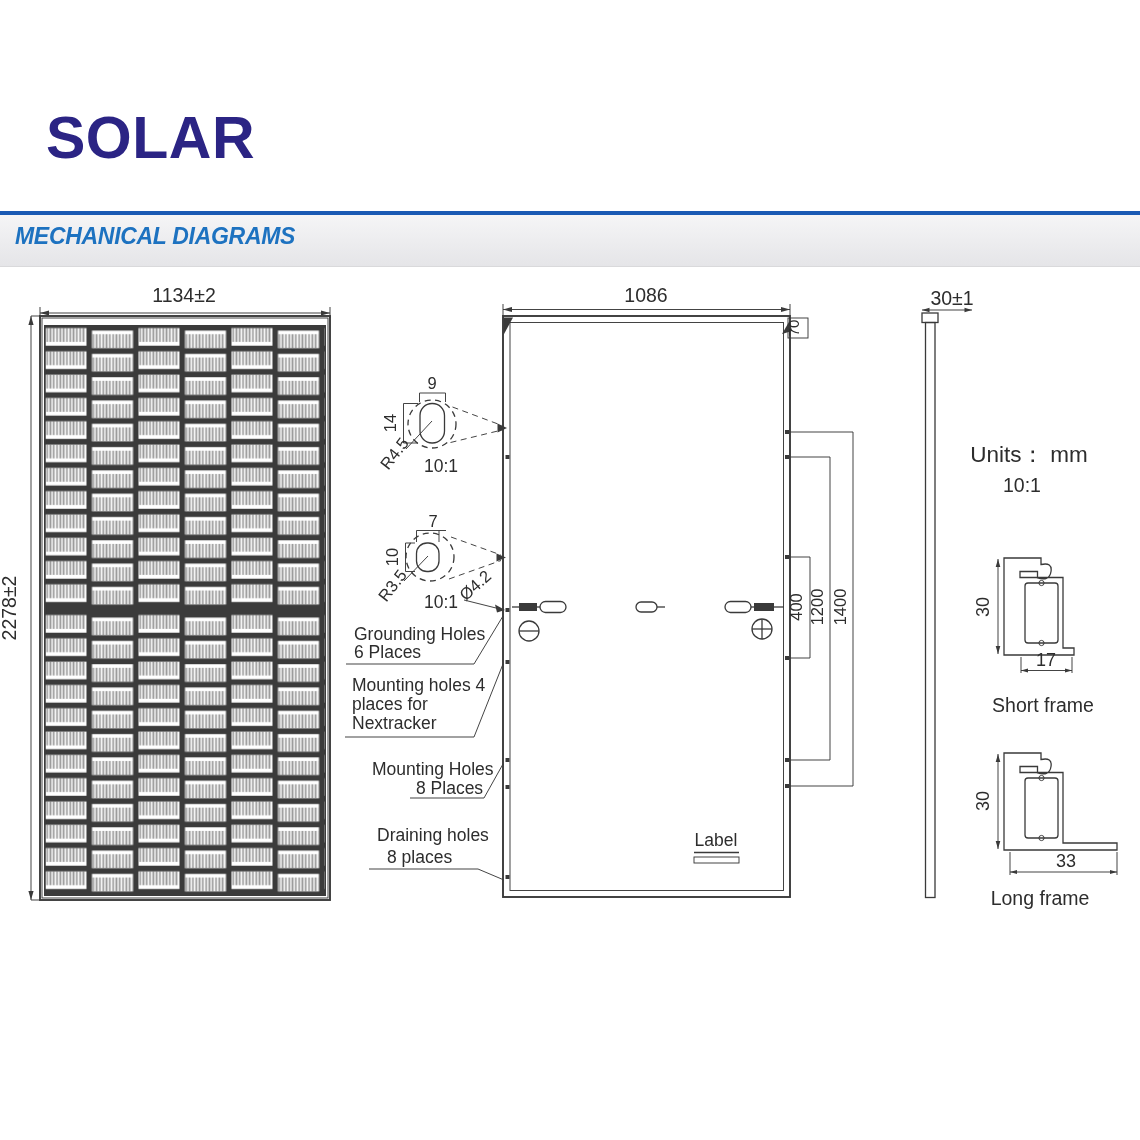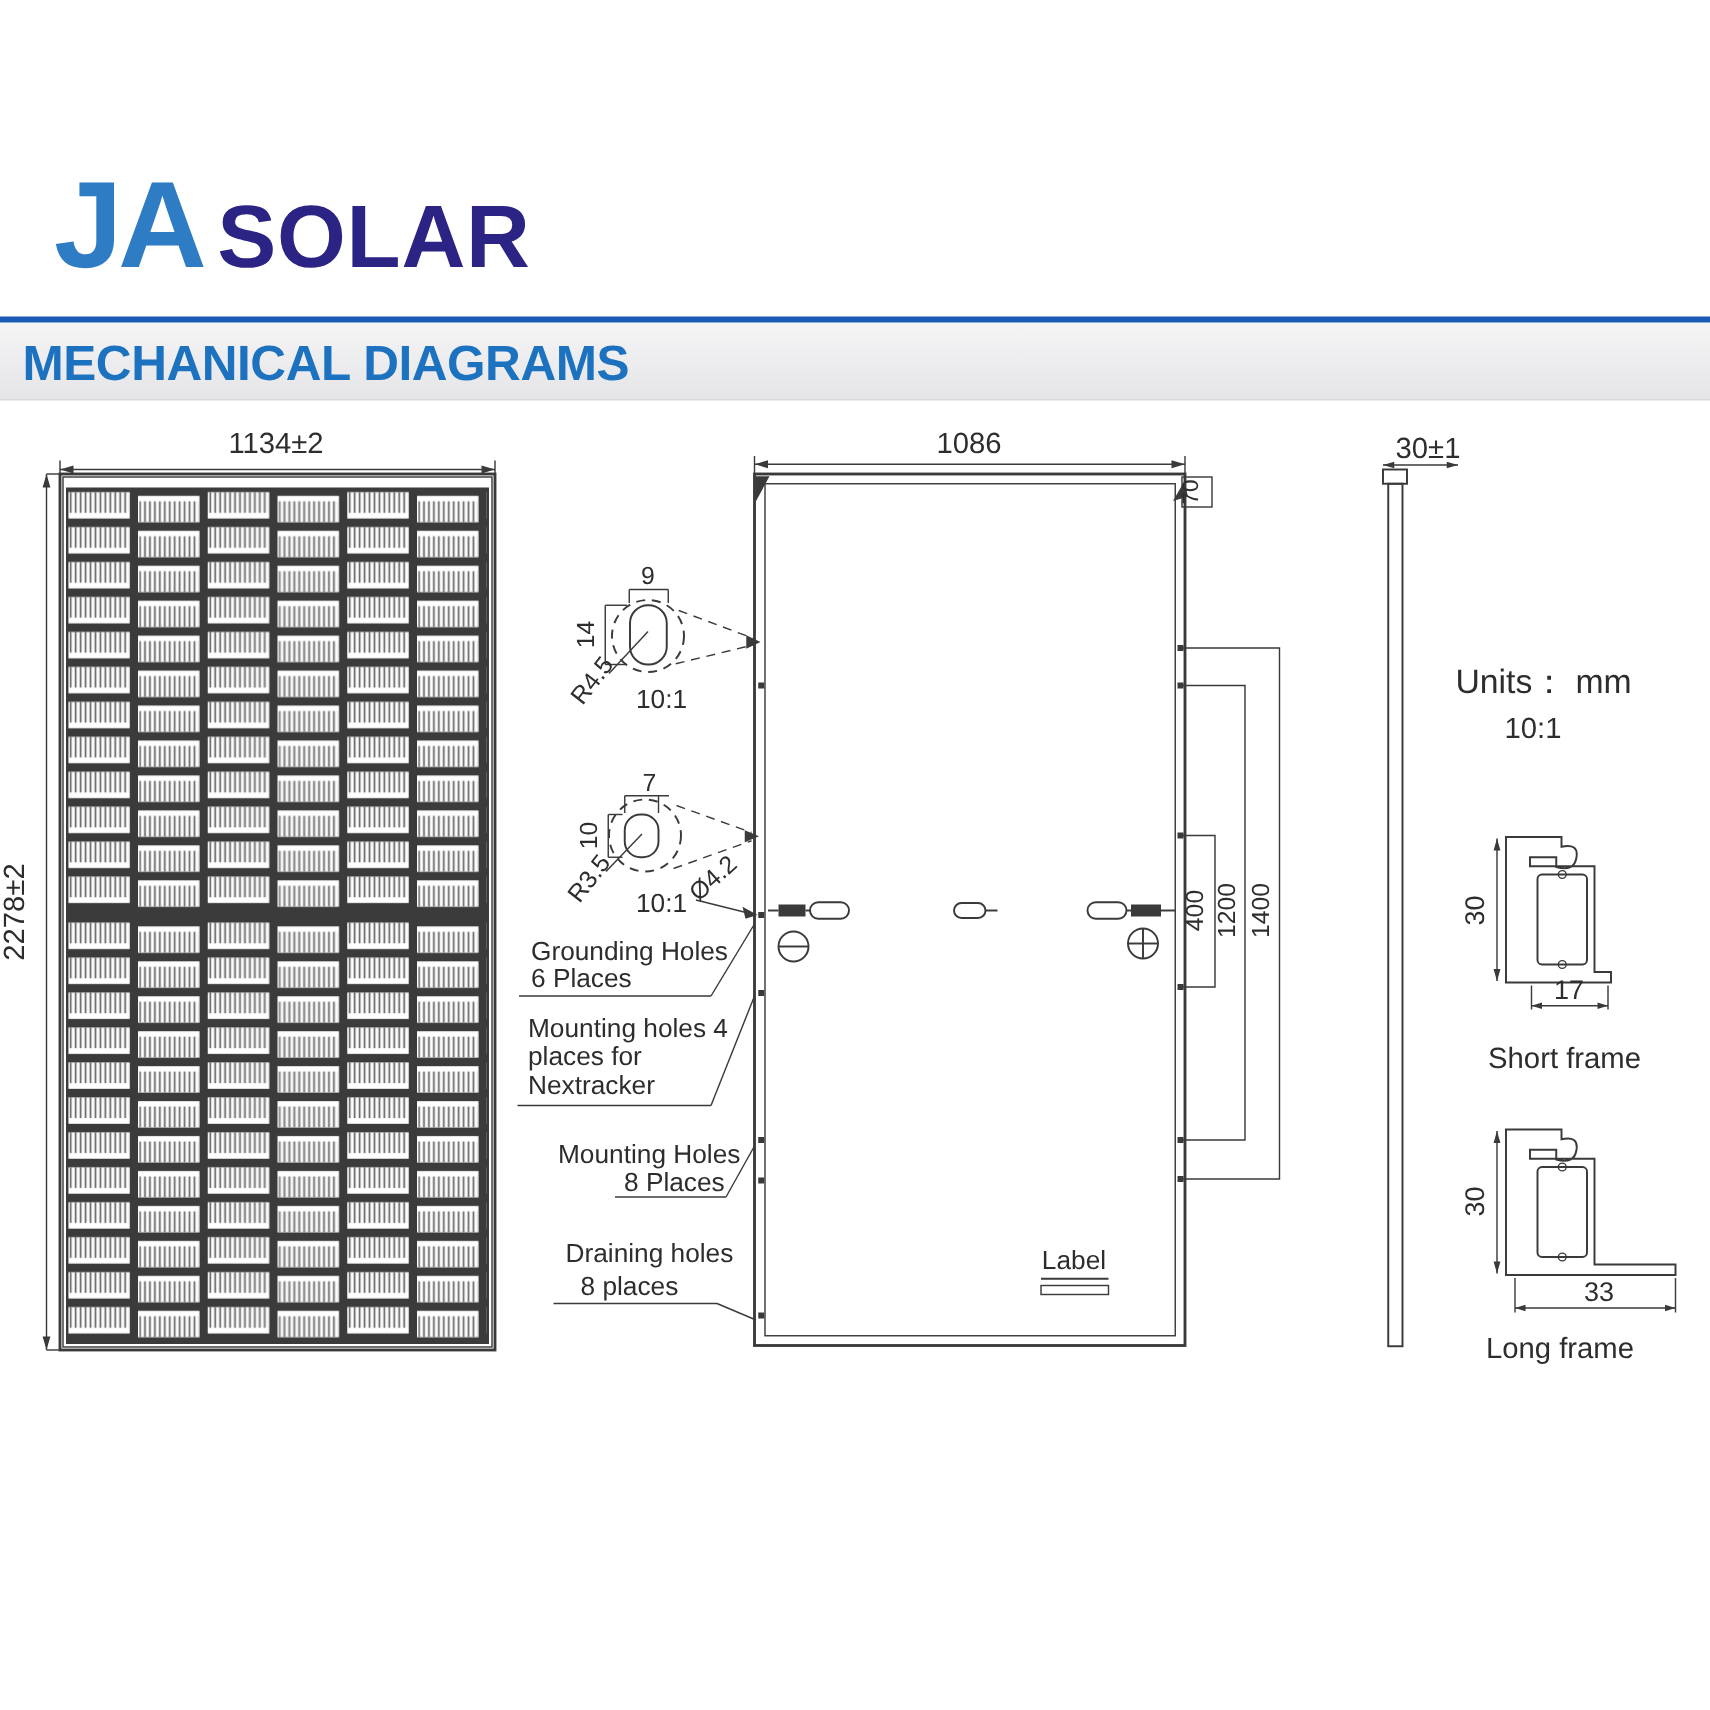--- a/index.html
+++ b/index.html
@@ -9,22 +9,22 @@
   }
   html,body{margin:0;padding:0;background:#fff;}
   .page{position:relative;width:1140px;height:1140px;background:#fff;overflow:hidden;
         font-family:"Liberation Sans",sans-serif;}
   .logo{position:absolute;top:104px;left:36px;display:flex;align-items:baseline;}
   .logo-ja{font-size:82px;font-weight:700;color:var(--logo-ja);letter-spacing:-3px;}
   .logo-solar{font-size:59px;font-weight:700;color:var(--logo-solar);margin-left:10px;letter-spacing:0.5px;}
   .title-band{position:absolute;top:211px;left:0;right:0;height:51px;
       background:linear-gradient(#f5f5f6,#e5e5e8);
       border-top:4px solid var(--rule-blue);box-shadow:0 1px 0 #d9d9db;}
-  .title-band h1{margin:0;padding:8px 0 0 15px;font-size:33px;font-weight:700;
-      color:var(--title-blue);letter-spacing:-0.3px;}
+  .title-band h1{margin:0;padding:8px 0 0 15px;font-size:23px;font-weight:700;
+      color:var(--title-blue);letter-spacing:-0.3px;font-style:italic;}
   .remark{position:absolute;top:920px;left:14px;font-size:23px;color:var(--remark-gray);
       letter-spacing:0.3px;}
   svg.diagram{position:absolute;top:0;left:0;font-family:"Liberation Sans",sans-serif;}
   svg .ln{stroke:var(--line-dark);fill:none;stroke-width:1.3px;}
   svg .ln2{stroke-width:1.9px;}
   svg .thin{stroke-width:0.95px;}
   svg .dash{stroke-dasharray:6 4.5;}
   svg .fl{fill:var(--line-dark);stroke:none;}
   svg .wh{fill:#fff;}
   svg .cellbg{fill:var(--cell-dark);}
@@ -33,21 +33,20 @@
   svg .s18{font-size:18px;} svg .s19{font-size:19.5px;} svg .s22{font-size:22.5px;}
   svg .mid{text-anchor:middle;}
 </style>
 </head>
 <body>
 
 <div class="page">
 
   <header>
     <div class="logo">
-      <span class="logo-ja">JA</span>
       <span class="logo-solar">SOLAR</span>
     </div>
   </header>
 
   <div class="title-band">
     <h1>MECHANICAL DIAGRAMS</h1>
   </div>
 
   <svg class="diagram" width="1140" height="1140" viewBox="0 0 1140 1140">
     <defs>

